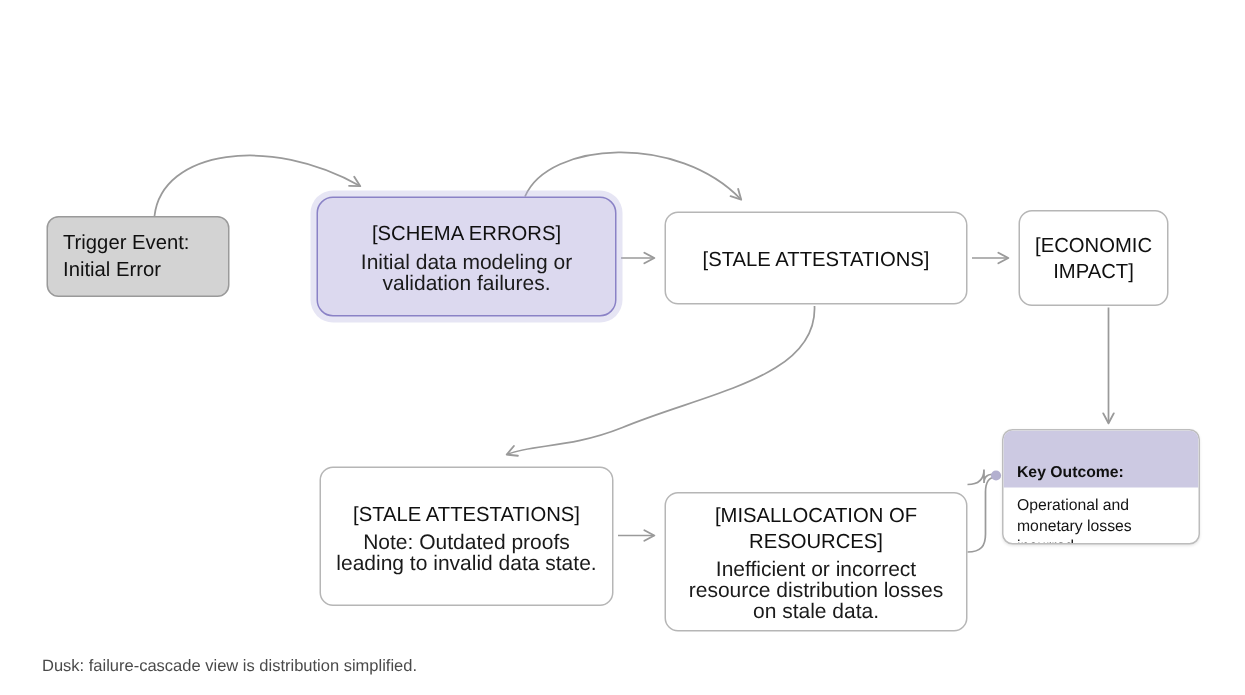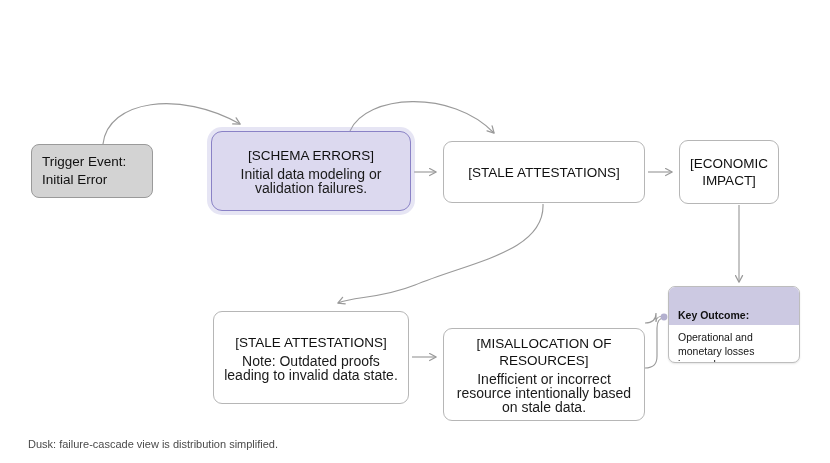--- a/index.html
+++ b/index.html
@@ -221,21 +221,21 @@
     <div class="n-title">[ECONOMIC IMPACT]</div>
   </div>
 
   <div class="node" id="node-stale-bottom">
     <div class="n-title">[STALE ATTESTATIONS]</div>
     <div class="n-desc">Note: Outdated proofs leading to invalid data state.</div>
   </div>
 
   <div class="node" id="node-misalloc">
     <div class="n-title">[MISALLOCATION OF RESOURCES]</div>
-    <div class="n-desc">Inefficient or incorrect resource intentionally based on stale data.</div>
+    <div class="n-desc">Inefficient or incorrect resource distribution losses on stale data.</div>
   </div>
 
   <div id="node-key-outcome">
     <div class="ko-header">Key Outcome:</div>
     <div class="ko-body">Operational and monetary losses incurred.</div>
   </div>
 
   <div id="footer-note">Dusk: failure-cascade view is distribution simplified.</div>
 
 </div>

